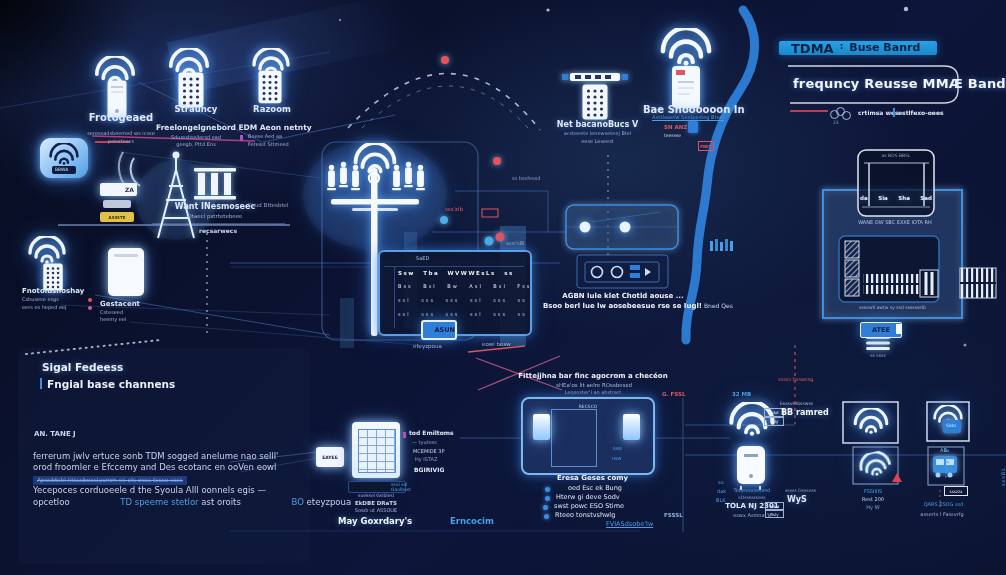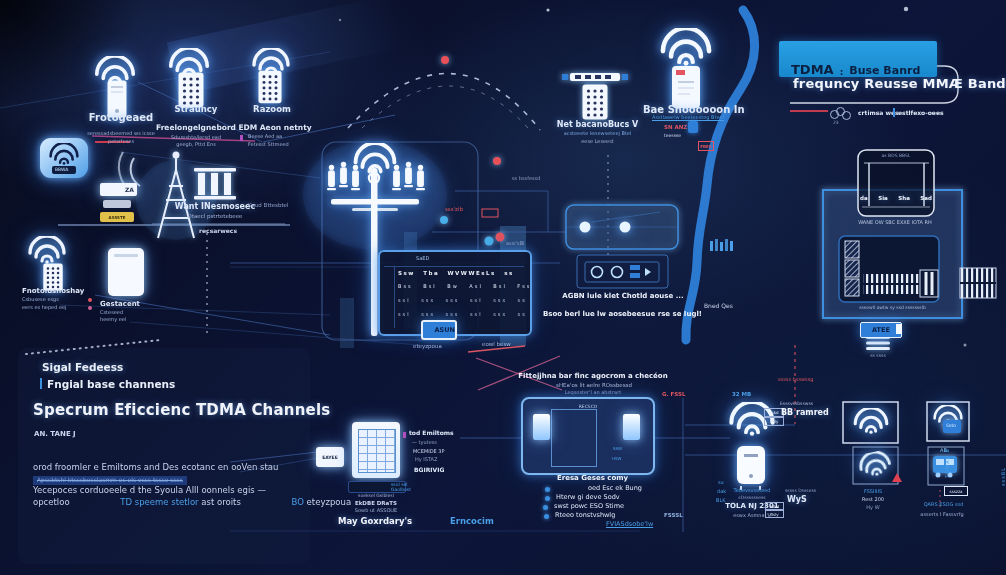--- a/index.html
+++ b/index.html
@@ -327,21 +327,21 @@
     <g>
       <rect x="928" y="447" width="36" height="38" fill="none" stroke="#8fa8d0" stroke-width="1"></rect>
       <rect x="933" y="456" width="24" height="17" rx="3" fill="#3a8fe0" class="gl2"></rect>
       <rect x="936" y="459" width="8" height="6" fill="#bfe0ff"></rect>
       <rect x="946" y="459" width="8" height="6" fill="#bfe0ff"></rect>
       <circle cx="938" cy="475" r="2.5" fill="#9fd0ff"></circle>
       <circle cx="950" cy="475" r="2.5" fill="#9fd0ff"></circle>
     </g>
   </svg>
 
-  <div class="abs" style="left:779px;top:41px;width:146px;height:36px;background:linear-gradient(#2aa0e4,#1888cc);border-radius:2px;display:flex;align-items:flex-end;padding-left:12px;gap:6px;z-index:3;box-shadow:0 0 8px rgba(40,140,220,.5);">
+  <div class="abs" style="left:779px;top:41px;width:146px;height:14px;background:linear-gradient(#2aa0e4,#1888cc);border-radius:2px;display:flex;align-items:flex-start;padding-left:12px;gap:6px;z-index:3;box-shadow:0 0 8px rgba(40,140,220,.5);">
     <span class="b" style="font-size:13px;color:#0b2040;">TDMA</span>
     <span class="b" style="font-size:9px;color:#0b2040;">:</span>
     <span class="b" style="font-size:11px;color:#0b2040;">Buse Banrd</span>
   </div>
   <div class="t b glowtxt" style="left:793px;top:77px;font-size:13px;color:#f2f5fc;z-index:3;letter-spacing:.2px;">frequncy Reusse MMÆ Bands</div>
   <div class="abs" style="left:830px;top:107px;width:22px;height:12px;z-index:3;">
     <span style="position:absolute;left:0;top:3px;width:7px;height:7px;border:1px solid #aab8dc;border-radius:50%;"></span>
     <span style="position:absolute;left:6px;top:0;width:7px;height:7px;border:1px solid #aab8dc;border-radius:50%;"></span>
     <span style="position:absolute;left:12px;top:4px;width:7px;height:7px;border:1px solid #aab8dc;border-radius:50%;"></span>
   </div>
@@ -406,21 +406,21 @@
   <div class="abs chipbtn panelglow" style="left:421px;top:320px;width:32px;height:16px;background:#2f7fd8;border:2px solid #e8f0fa;border-radius:3px;z-index:2;justify-content:flex-end;">
     <span style="font-size:6.5px;">ASUN</span>
   </div>
   <div class="t dim" style="left:413px;top:343px;font-size:5.5px;z-index:2;">eteyzpoua</div>
   <div class="t dim" style="left:482px;top:341px;font-size:5.5px;z-index:2;">eowl besw</div>
   <div class="t red" style="left:445px;top:206px;font-size:5.5px;z-index:2;">sss'zib</div>
   <div class="t dim2" style="left:512px;top:176px;font-size:5px;z-index:2;">ss bssfessd</div>
   <div class="t dim2" style="left:506px;top:241px;font-size:5px;z-index:2;">assi'sBl</div>
 
   <div class="t b c" style="left:548px;top:292px;width:150px;font-size:7px;color:#eef2fa;z-index:2;">AGBN lule klet Chotld aouse ...</div>
-  <div class="t b c" style="left:540px;top:302px;width:165px;font-size:7px;color:#eef2fa;z-index:2;margin-top:8px;">Bsoo berl lue lw aosebeesue rse se Iugl!</div>
+  <div class="t b c" style="left:540px;top:302px;width:165px;font-size:7px;color:#eef2fa;z-index:2;">Bsoo berl lue lw aosebeesue rse se Iugl!</div>
   <div class="t" style="left:704px;top:303px;font-size:6px;color:#cdd6ee;z-index:2;">Bned Qes</div>
 
   <div class="t b c glowtxt" style="left:545px;top:120px;width:105px;font-size:8px;z-index:2;">Net bacanoBucs V</div>
   <div class="t c" style="left:545px;top:131px;width:105px;font-size:5px;color:#7fa8e0;z-index:2;">acsteeete lenewseteej Btel</div>
   <div class="t dim c" style="left:545px;top:139px;width:105px;font-size:5px;z-index:2;">eese Leseest</div>
 
   <div class="t b c glowtxt" style="left:643px;top:104px;width:90px;font-size:10px;z-index:2;">Bae Shoooooon In</div>
   <div class="t c" style="left:638px;top:115px;width:100px;font-size:5px;color:#4a9fe8;text-decoration:underline;z-index:2;">Asstlawelw beeteesteg Bteel</div>
   <div class="t b red" style="left:664px;top:124px;font-size:5.5px;z-index:2;">SN ANZ</div>
   <div class="abs" style="left:688px;top:121px;width:10px;height:12px;background:#2f7fd8;border-radius:2px;z-index:2;box-shadow:0 0 5px rgba(60,140,240,.8);"></div>
@@ -452,21 +452,21 @@
     <div class="t c" style="left:35px;top:5px;width:60px;font-size:4.5px;color:#bfd0f0;">RECSCO</div>
     <div style="position:absolute;left:28px;top:10px;width:44px;height:56px;border:1px solid #5a8fd0;"></div>
     <div class="abs whiteglow" style="left:10px;top:15px;width:17px;height:26px;background:linear-gradient(#ffffff,#8fc6ff);border-radius:2px;"></div>
     <div class="abs whiteglow" style="left:100px;top:15px;width:17px;height:26px;background:linear-gradient(#ffffff,#8fc6ff);border-radius:2px;"></div>
     <div class="t blue" style="left:42px;top:48px;font-size:4px;">SSW</div>
     <div class="t blue" style="left:41px;top:58px;font-size:4px;">HSW</div>
   </div>
 
   <div class="t b c" style="left:555px;top:474px;width:75px;font-size:7px;color:#eef2fa;z-index:2;">Eresa Geses comy</div>
   <div class="dotb" style="left:545px;top:487px;z-index:2;"></div>
-  <div class="t" style="left:588px;top:485px;font-size:6.5px;z-index:2;">oed Esc ek Bung</div>
+  <div class="t" style="left:568px;top:485px;font-size:6.5px;z-index:2;">oed Esc ek Bung</div>
   <div class="dotb" style="left:545px;top:496px;z-index:2;"></div>
   <div class="t" style="left:556px;top:494px;font-size:6.5px;z-index:2;">Hterw gi deve Sodv</div>
   <div class="dotb" style="left:543px;top:505px;z-index:2;"></div>
   <div class="t" style="left:554px;top:503px;font-size:6.5px;z-index:2;">swst powc ESO Stime</div>
   <div class="dotb" style="left:544px;top:514px;z-index:2;"></div>
   <div class="t" style="left:555px;top:512px;font-size:6.5px;z-index:2;">Rteeo tonstvshwlg</div>
   <div class="t blue" style="left:558px;top:521px;font-size:6.5px;text-decoration:underline;z-index:2;">FVIASdsobe'lw</div>
 
   <div class="t b red" style="left:662px;top:391px;font-size:5.5px;z-index:2;">G. FSSL</div>
   <div class="t b blue" style="left:684px;top:391px;font-size:5.5px;z-index:2;">32 MB</div>
@@ -534,22 +534,22 @@
   <div class="t c" style="left:916px;top:502px;width:55px;font-size:5px;color:#4a9fe8;z-index:2;">QARS ESOG ssd</div>
   <div class="t dim c" style="left:908px;top:512px;width:68px;font-size:5px;z-index:2;">asserts I Fassvrfg</div>
 
   <div class="t blue vtext" style="left:897px;top:416px;height:62px;font-size:5px;z-index:2;">TDMAS B</div>
   <div class="t blue vtext" style="left:953px;top:446px;height:40px;font-size:5px;z-index:2;">sssBL</div>
   <div class="t red" style="left:778px;top:377px;font-size:5px;z-index:2;">sssss bsswssg</div>
 
   <div class="t b glowtxt" style="left:42px;top:361px;font-size:10.5px;color:#e8eef8;z-index:2;">Sigal Fedeess</div>
   <div class="abs" style="left:40px;top:378px;width:2px;height:11px;background:#3a8fe0;z-index:2;"></div>
   <div class="t b glowtxtx" style="left:47px;top:378px;font-size:10.5px;color:#e8eef8;z-index:2;font-weight:700;">Fngial base channens</div>
-  <div class="t b glowtxt" style="left:33px;top:402px;font-size:15px;color:#f0f4fa;z-index:2;letter-spacing:.2px;">Specrum Eficcienc TDMA Channels</div>
   <div class="t b" style="left:34px;top:430px;font-size:7px;color:#cdd6ee;z-index:2;">AN. TANE J</div>
-  <div class="t" style="left:33px;top:463px;font-size:8.5px;color:#c8d2ea;z-index:2;">orod froomler e Emiltoms   and Des ecotanc en ooVen stau</div>
+  <div class="t" style="left:33px;top:452px;font-size:8.5px;color:#c8d2ea;z-index:2;">ferrerum jwlv ertuce sonb TDM sogged anelume nao selll'</div>
+  <div class="t" style="left:33px;top:463px;font-size:8.5px;color:#c8d2ea;z-index:2;">orod froomler e Efccemy   and Des ecotanc en ooVen eowl</div>
   <div class="t" style="left:33px;top:476px;font-size:6px;color:#7fa8e0;background:#1f3a7a;padding:1px 4px;text-decoration:line-through;z-index:2;">Apssbtshl ktsssbesslasmm es els esss tssse ssss</div>
   <div class="t" style="left:33px;top:486px;font-size:8.5px;color:#c8d2ea;z-index:2;">Yecepoces corduoeele d the Syoula Alll oonnels egis —</div>
   <div class="t" style="left:33px;top:498px;font-size:8.5px;color:#c8d2ea;z-index:2;">
     <span>opcetloo </span><span class="blue">TD speeme stetlor</span><span> ast oroits </span><span class="blue">BO</span><span> eteyzpoua</span>
   </div>
 
 </div>
 
 </body></html>

